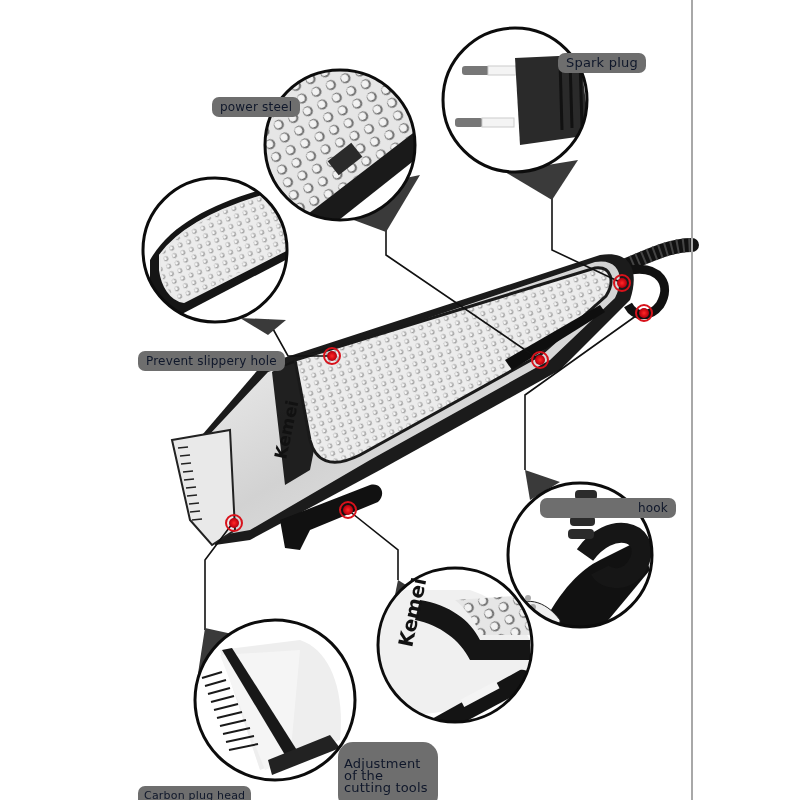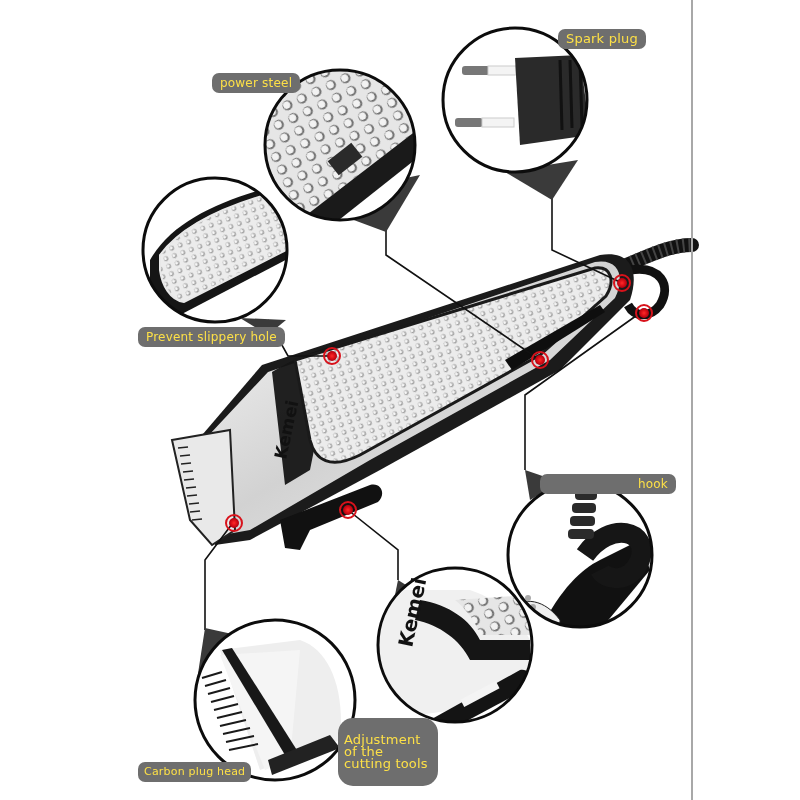--- a/index.html
+++ b/index.html
@@ -1,21 +1,21 @@
 <!DOCTYPE html>
 <html><head>
 <meta charset="utf-8">
 <style>
   html, body { margin:0; padding:0; background:#ffffff; }
   body { width:800px; height:800px; position:relative; overflow:hidden; font-family:"DejaVu Sans", sans-serif; }
   #stage { position:absolute; left:0; top:0; width:800px; height:800px; }
   .label {
-    position:absolute; background:#6e6e6e; color:#fde047;
+    position:absolute; background:#6e6e6e; color:#0f172a;
     font-family:"DejaVu Sans", sans-serif; font-size:12px; line-height:14px;
-    border-radius:7px; padding:3px 8px; white-space:nowrap; letter-spacing:0.2px;
+    border-radius:7px; padding:3px 8px; white-space:nowrap; letter-spacing:0.2px;margin-top:24px;
   }
   .label.two { white-space:normal; width:88px; line-height:12px; font-size:13px; padding:16px 6px; border-radius:15px; }
   .divider { position:absolute; left:691px; top:0; width:2px; height:800px; background:#a8a8a8; }
 </style>
 </head>
 <body>
 
 <div id="stage">
 
   <svg width="800" height="800" viewBox="0 0 800 800" xmlns="http://www.w3.org/2000/svg">

